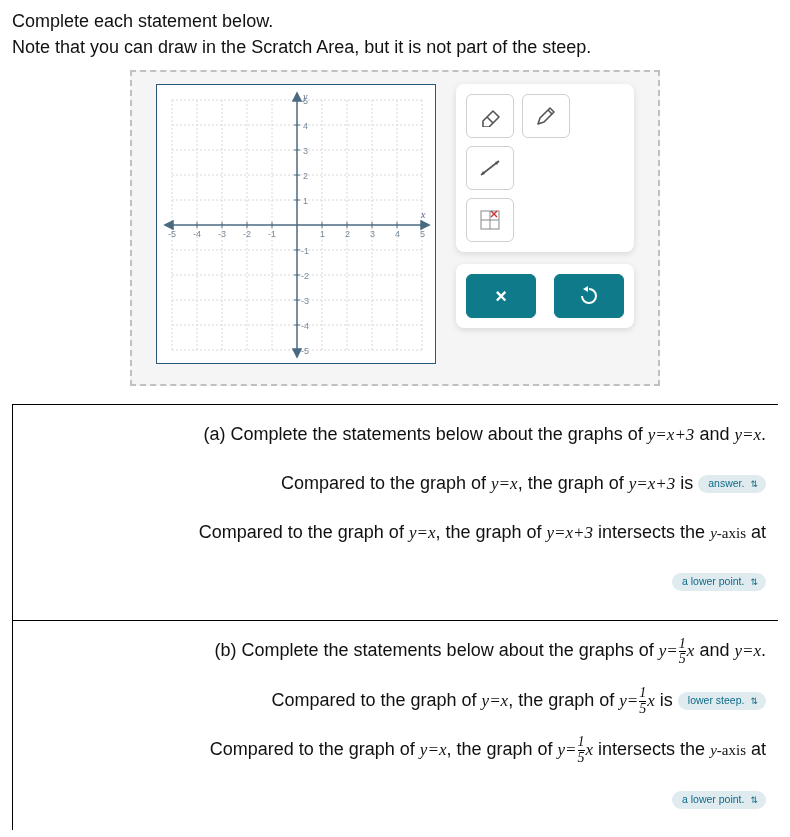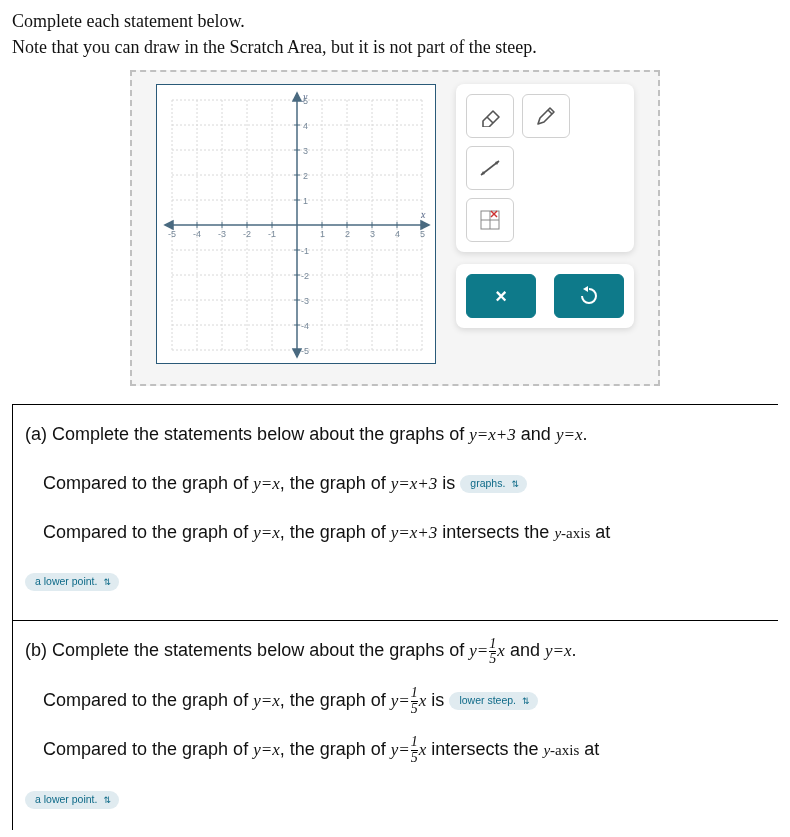--- a/index.html
+++ b/index.html
@@ -4,21 +4,21 @@
 <style>
 * { box-sizing: border-box; margin: 0; padding: 0; }
 body {
   font-family: Verdana, Geneva, sans-serif;
   font-size: 18px;
   color: #111;
   width: 790px;
   background: #fff;
   padding: 8px 12px;
 }
-.instructions { margin-bottom: 2px; line-height: 1.45; font-family: Liberation Serif, serif; }
+.instructions { margin-bottom: 2px; line-height: 1.45; }
 .scratch-wrap { display: flex; justify-content: center; margin: 10px 0 18px; }
 .scratch-area {
   border: 2px dashed #c0c0c0;
   background: #f5f5f5;
   padding: 12px 24px 20px;
   width: 530px;
 }
 .scratch-title { color: #888; font-size: 15px; margin-bottom: 10px; }
 .scratch-content { display: flex; gap: 20px; align-items: flex-start; }
 .graph-box { border: 1.5px solid #2a5a78; background: #fff; width: 280px; height: 280px; position: relative; }
@@ -43,20 +43,21 @@
 .tool-btn.solid {
   background: #0e7a8a;
   border-color: #0e7a8a;
   color: #fff;
   width: 70px;
 }
 .question-block {
   border-top: 1px solid #000;
   border-left: 1px solid #000;
   padding: 14px 12px 16px;
+  text-align: right;
 }
 .q-sub { margin-bottom: 18px; line-height: 1.7; }
 .q-sub:last-child { margin-bottom: 8px; }
 .eq { font-style: italic; font-family: 'Times New Roman', serif; font-size: 17px; }
 .yaxis { font-style: italic; font-family: 'Times New Roman', serif; font-size: 15px; }
 .dropdown {
   display: inline-flex; align-items: center; gap: 6px;
   background: #e0ebf0;
   border-radius: 12px;
   padding: 1px 8px 1px 10px;
@@ -236,21 +237,21 @@
   <div class="q-sub">
     <span>(a)</span>
     <span>Complete the statements below about the graphs of </span>
     <span class="eq">y=x+3</span>
     <span> and </span>
     <span class="eq">y=x</span><span>.</span>
   </div>
   <div class="q-sub indent">
     <span>Compared to the graph of </span><span class="eq">y=x</span><span>, the graph of </span><span class="eq">y=x+3</span><span> is </span>
     <span class="dropdown">
-        <span>graphs.</span>
+        <span>answer.</span>
         <span class="caret">⇅</span>
       </span>
   </div>
   <div class="q-sub indent">
     <span>Compared to the graph of </span><span class="eq">y=x</span><span>, the graph of </span><span class="eq">y=x+3</span><span> intersects the </span><span class="yaxis">y</span><span class="yaxis" style="font-style:normal">-axis</span><span> at</span>
   </div>
   <div class="q-sub" style="margin-left:0">
     <span class="dropdown">
         <span>a lower point.</span>
         <span class="caret">⇅</span>

